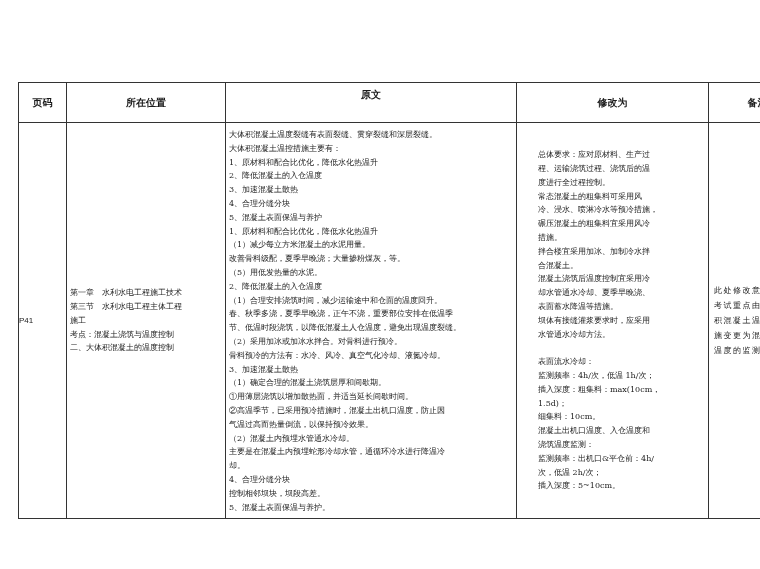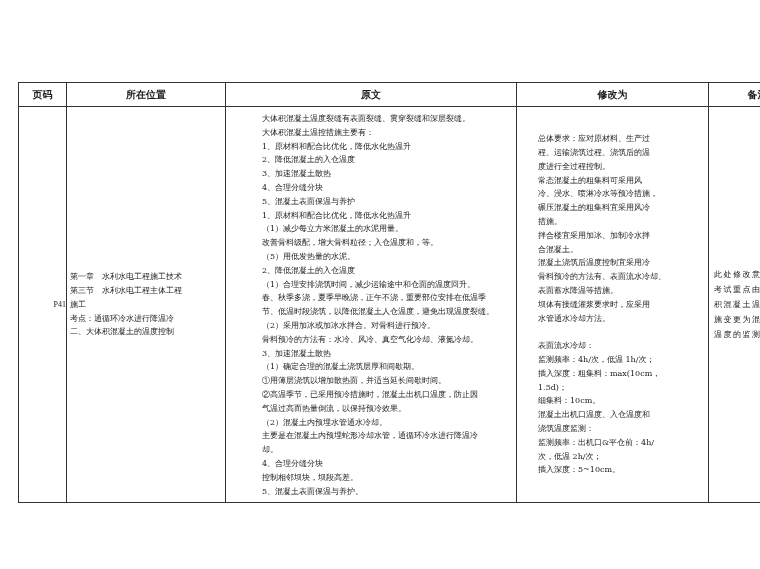--- a/index.html
+++ b/index.html
@@ -4,29 +4,29 @@
 <style>
   html, body { margin: 0; padding: 0; background: #ffffff; }
   body { width: 760px; height: 569px; position: relative; overflow: hidden;
          font-family: "DejaVu Serif", serif; color: #1a1a1a; }
   table.doc { position: absolute; left: 18px; top: 82px; width: 724px;
               border-collapse: collapse; table-layout: fixed; }
   table.doc th, table.doc td { border: 1px solid #333; padding: 0; }
   table.doc th { height: 15px; font-family: "DejaVu Sans", sans-serif;
                  font-size: 10px; font-weight: bold; text-align: center; line-height: 15px; }
   table.doc td { vertical-align: middle; font-size: 8px; line-height: 13.8px; }
-  .c-page { width: 47px; text-align: right; font-family: Liberation Serif, serif; font-size: 8px; }
-  .c-loc { width: 152px; padding: 4px 3px !important; }
+  .c-page { width: 47px; text-align: left; font-family: Liberation Sans, sans-serif; font-size: 8px; }
+  .c-loc { width: 152px; padding: 12px 3px !important; }
   .c-orig { width: 284px; padding: 4px 3px !important; vertical-align: top !important; }
   .c-mod { width: 149px; padding: 0 21px !important; }
   .c-note { width: 87px; padding: 0 5px !important; }
   .line { display: block; white-space: nowrap; overflow: hidden; }
   .blank { display: block; height: 13.8px; }
   .note-text { letter-spacing: 1.5px; line-height: 15px; }
-  .orig-block { padding-top: 1px; margin-left: 33px; }
+  .orig-block { padding-top: 1px; }
 </style>
 </head>
 <body>
 
 <table class="doc">
   <thead>
     <tr>
       <th class="c-page">页码</th>
       <th class="c-loc">所在位置</th>
       <th class="c-orig">原文</th>
@@ -34,35 +34,35 @@
       <th class="c-note">备注</th>
     </tr>
   </thead>
   <tbody>
     <tr>
       <td class="c-page">P41</td>
       <td class="c-loc">
         <span class="line">第一章　水利水电工程施工技术</span>
         <span class="line">第三节　水利水电工程主体工程</span>
         <span class="line">施工</span>
-        <span class="line">考点：通循环冷水进行降温冷</span>
+        <span class="line">考点：混凝土浇筑与温度控制</span>
         <span class="line">二、大体积混凝土的温度控制</span>
       </td>
       <td class="c-orig">
         <div class="orig-block">
           <span class="line">大体积混凝土温度裂缝有表面裂缝、贯穿裂缝和深层裂缝。</span>
           <span class="line">大体积混凝土温控措施主要有：</span>
           <span class="line">1、原材料和配合比优化，降低水化热温升</span>
           <span class="line">2、降低混凝土的入仓温度</span>
           <span class="line">3、加速混凝土散热</span>
           <span class="line">4、合理分缝分块</span>
           <span class="line">5、混凝土表面保温与养护</span>
           <span class="line">1、原材料和配合比优化，降低水化热温升</span>
           <span class="line">（1）减少每立方米混凝土的水泥用量。</span>
-          <span class="line">改善骨料级配，增大骨料粒径；入仓温度和，等。</span>
+          <span class="line">改善骨料级配，夏季早晚浇；大量掺粉煤灰，等。</span>
           <span class="line">（5）用低发热量的水泥。</span>
           <span class="line">2、降低混凝土的入仓温度</span>
           <span class="line">（1）合理安排浇筑时间，减少运输途中和仓面的温度回升。</span>
           <span class="line">春、秋季多浇，夏季早晚浇，正午不浇，重要部位安排在低温季</span>
           <span class="line">节、低温时段浇筑，以降低混凝土人仓温度，避免出现温度裂缝。</span>
           <span class="line">（2）采用加冰或加冰水拌合。对骨料进行预冷。</span>
           <span class="line">骨料预冷的方法有：水冷、风冷、真空气化冷却、液氮冷却。</span>
           <span class="line">3、加速混凝土散热</span>
           <span class="line">（1）确定合理的混凝土浇筑层厚和间歇期。</span>
           <span class="line">①用薄层浇筑以增加散热面，并适当延长间歇时间。</span>
@@ -80,21 +80,21 @@
         <span class="line">总体要求：应对原材料、生产过</span>
         <span class="line">程、运输浇筑过程、浇筑后的温</span>
         <span class="line">度进行全过程控制。</span>
         <span class="line">常态混凝土的粗集料可采用风</span>
         <span class="line">冷、浸水、喷淋冷水等预冷措施，</span>
         <span class="line">碾压混凝土的粗集料宜采用风冷</span>
         <span class="line">措施。</span>
         <span class="line">拌合楼宜采用加冰、加制冷水拌</span>
         <span class="line">合混凝土。</span>
         <span class="line">混凝土浇筑后温度控制宜采用冷</span>
-        <span class="line">骨料预冷的方法有、表面流水冷却、</span>
+        <span class="line">却水管通水冷却、夏季早晚浇、</span>
         <span class="line">表面蓄水降温等措施。</span>
         <span class="line">坝体有接缝灌浆要求时，应采用</span>
         <span class="line">水管通水冷却方法。</span>
         <span class="blank"></span>
         <span class="line">表面流水冷却：</span>
         <span class="line">监测频率：4h/次，低温 1h/次；</span>
         <span class="line">插入深度：粗集料：max(10cm，</span>
         <span class="line">1.5d)；</span>
         <span class="line">细集料：10cm。</span>
         <span class="line">混凝土出机口温度、入仓温度和</span>

